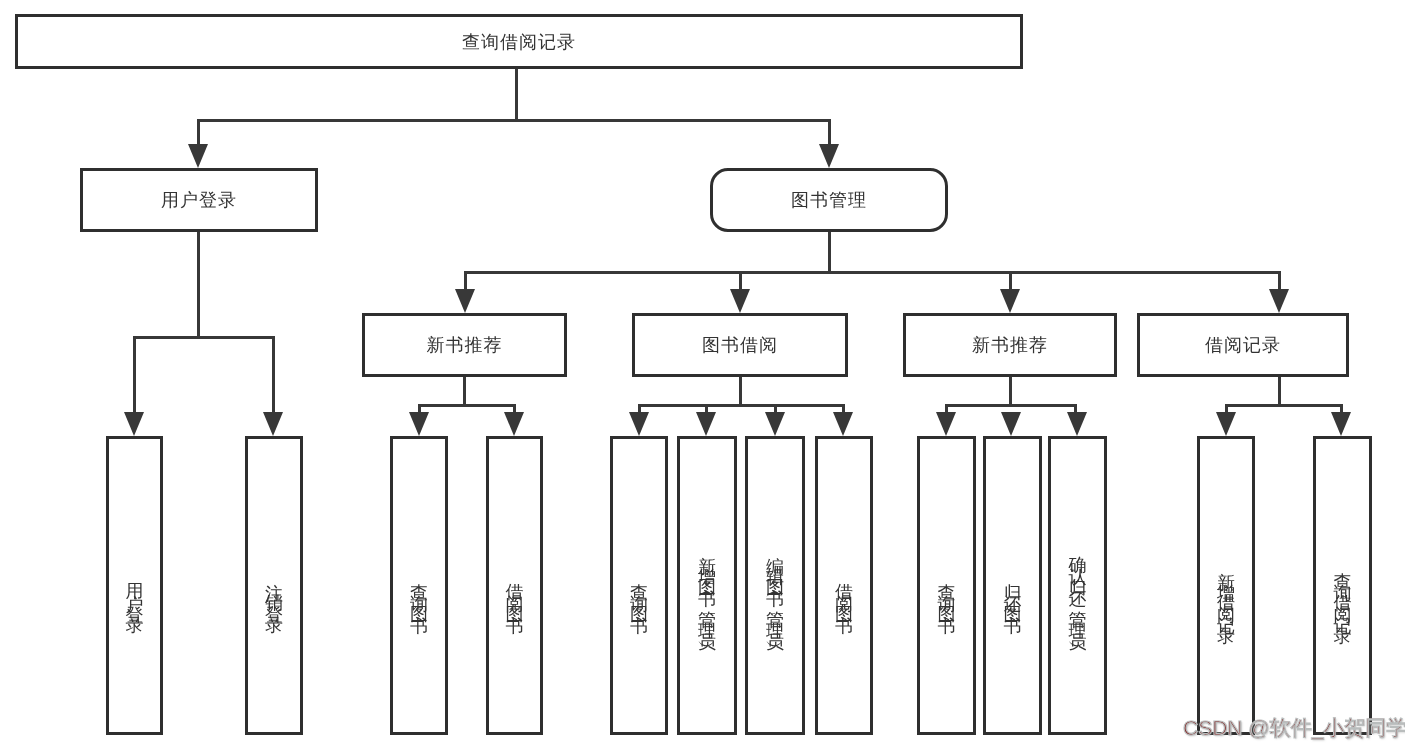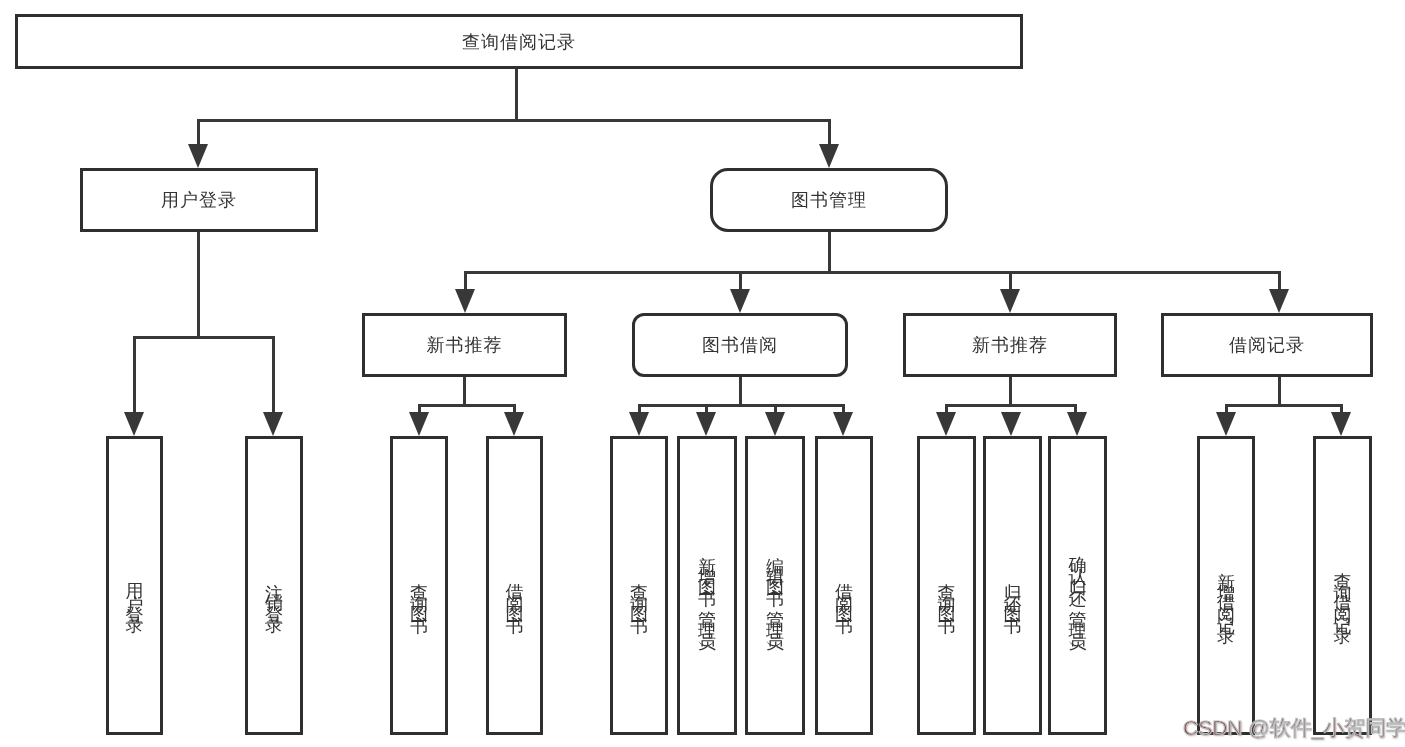--- a/index.html
+++ b/index.html
@@ -80,27 +80,27 @@
   <div class="line" style="left:1009px;top:271px;width:3px;height:22px;"></div>
   <div class="line" style="left:1278px;top:271px;width:3px;height:22px;"></div>
   <div class="arrow" style="left:455px;top:289px;"></div>
   <div class="arrow" style="left:730px;top:289px;"></div>
   <div class="arrow" style="left:1000px;top:289px;"></div>
   <div class="arrow" style="left:1269px;top:289px;"></div>
 
   <div class="hbox" style="left:362px;top:313px;width:205px;height:64px;">
     <span>新书推荐</span>
   </div>
-  <div class="hbox" style="left:632px;top:313px;width:216px;height:64px;border-radius:12px;">
+  <div class="hbox" style="left:632px;top:313px;width:216px;height:64px;">
     <span>图书借阅</span>
   </div>
   <div class="hbox" style="left:903px;top:313px;width:214px;height:64px;">
     <span>新书推荐</span>
   </div>
-  <div class="hbox" style="left:1161px;top:313px;width:212px;height:64px;">
+  <div class="hbox" style="left:1137px;top:313px;width:212px;height:64px;">
     <span>借阅记录</span>
   </div>
 
   <div class="line" style="left:463px;top:377px;width:3px;height:29px;"></div>
   <div class="line" style="left:418px;top:404px;width:98px;height:3px;"></div>
   <div class="line" style="left:418px;top:404px;width:3px;height:12px;"></div>
   <div class="line" style="left:513px;top:404px;width:3px;height:12px;"></div>
   <div class="arrow" style="left:409px;top:412px;"></div>
   <div class="arrow" style="left:504px;top:412px;"></div>
 

